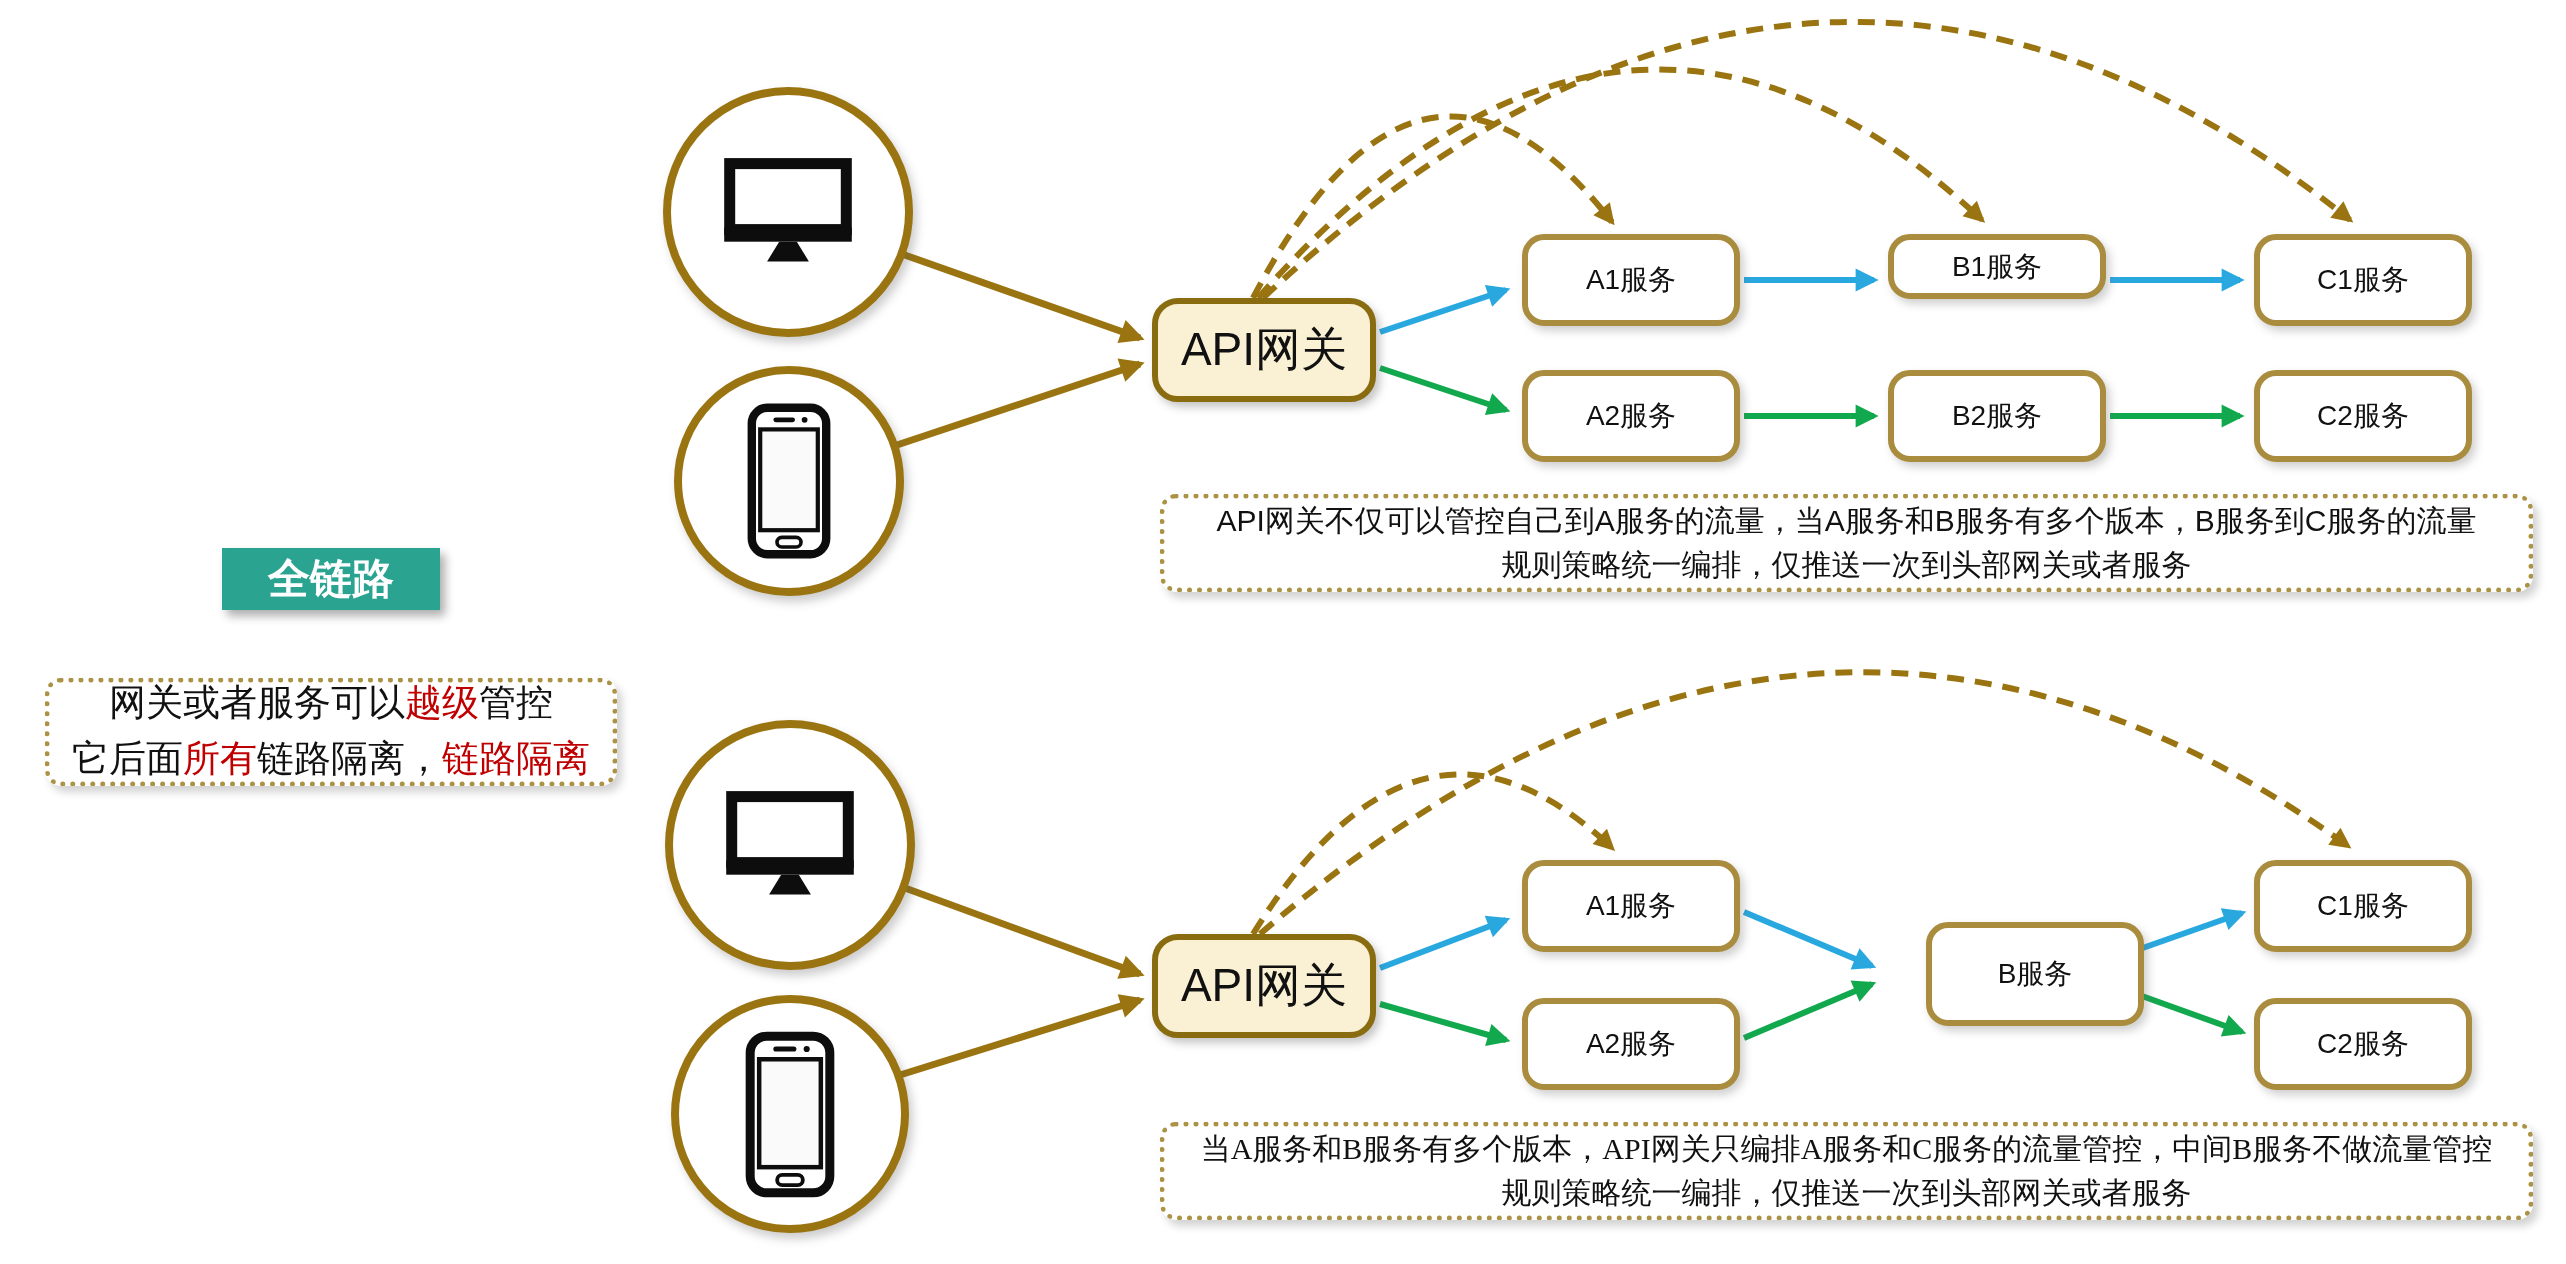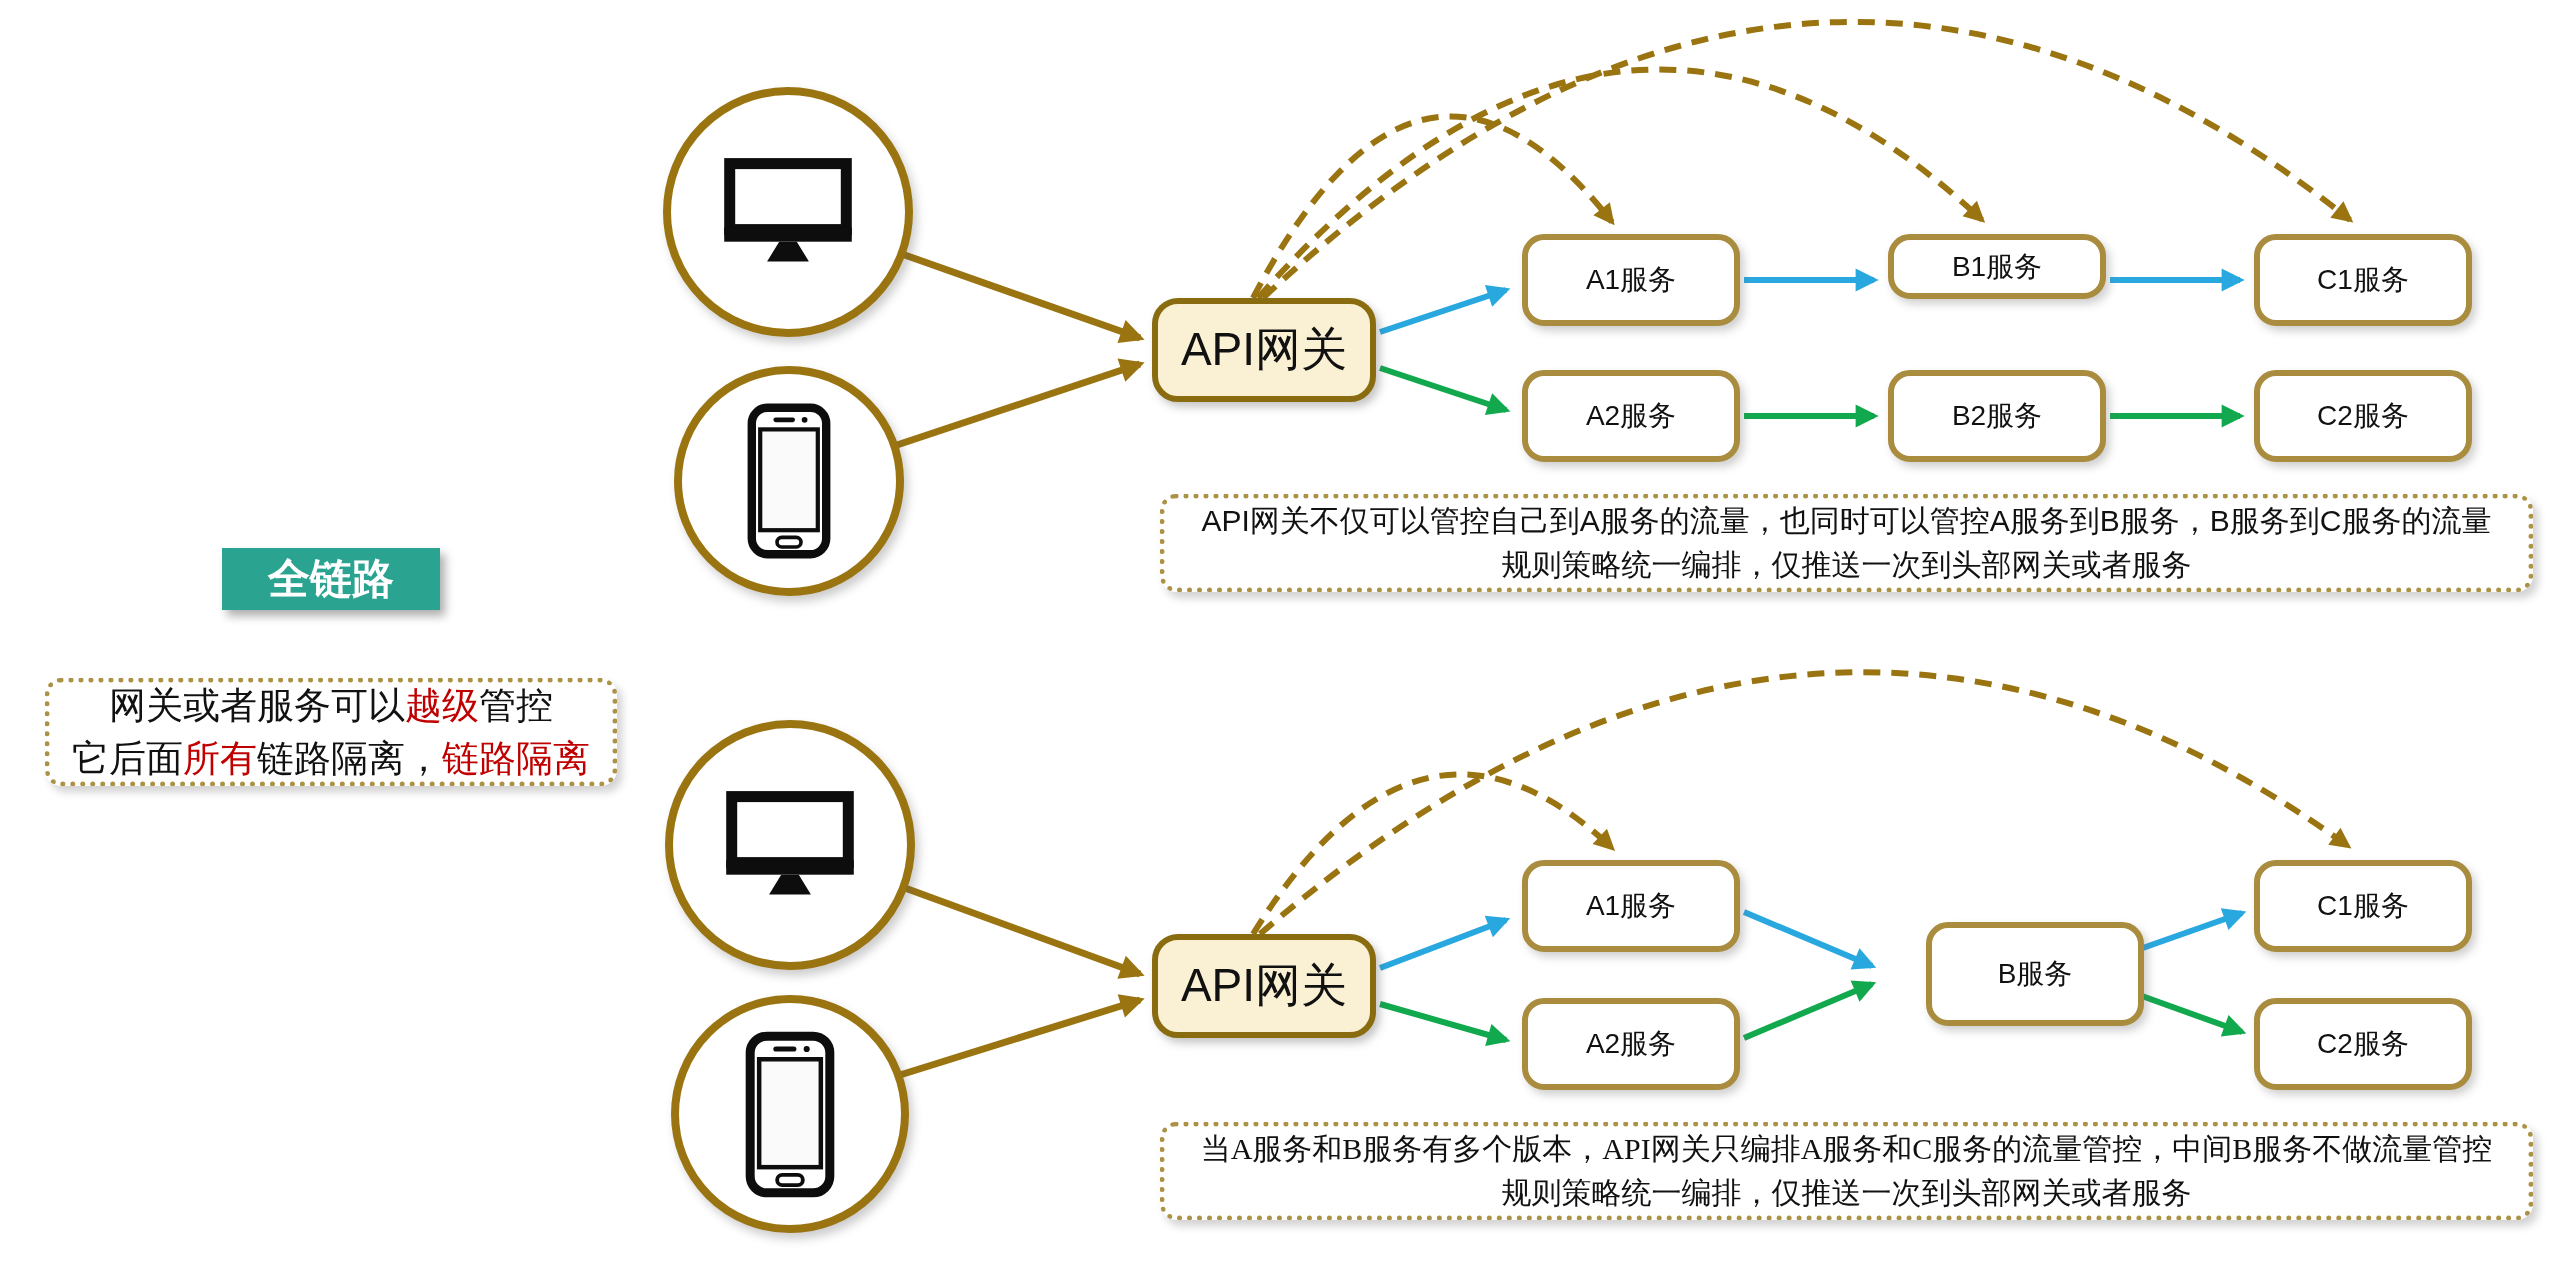--- a/index.html
+++ b/index.html
@@ -40,21 +40,21 @@
     box-shadow:5px 6px 9px rgba(0,0,0,.18);
     flex-direction:column;
     text-align:center;
     font-size:30px;
     line-height:44px;
   }
   .note-left{
     font-size:37px;
     line-height:53px;
   }
-  .note .red, .note-left .red{color:#c00000;}
+  .note .red, .note-left .red{color:#c00000;font-family:Liberation Mono, monospace;}
   .badge{
     background:#2ba391;
     color:#ffffff;
     font-size:42px;
     box-shadow:5px 6px 9px rgba(0,0,0,.32);
   }
   .icon-svg{display:block;}
 </style>
 </head>
 <body>
@@ -140,21 +140,21 @@
     <span>B2服务</span>
   </div>
   <div class="node service" style="left:2254px;top:234px;width:218px;height:92px;">
     <span>C1服务</span>
   </div>
   <div class="node service" style="left:2254px;top:370px;width:218px;height:92px;">
     <span>C2服务</span>
   </div>
 
   <div class="node note" style="left:1160px;top:494px;width:1373px;height:98px;">
-    <div>API网关不仅可以管控自己到A服务的流量，也同时可以管控A服务到B服务，B服务到C服务的流量</div>
+    <div>API网关不仅可以管控自己到A服务的流量，当A服务和B服务有多个版本，B服务到C服务的流量</div>
     <div>规则策略统一编排，仅推送一次到头部网关或者服务</div>
   </div>
 
   <div class="node badge" style="left:222px;top:548px;width:218px;height:62px;font-weight:bold;">
     <span>全链路</span>
   </div>
 
   <div class="node note note-left" style="left:45px;top:678px;width:572px;height:108px;">
     <div><span>网关或者服务可以</span><span class="red">越级</span><span>管控</span></div>
     <div><span>它后面</span><span class="red">所有</span><span>链路隔离，</span><span class="red">链路隔离</span></div>

